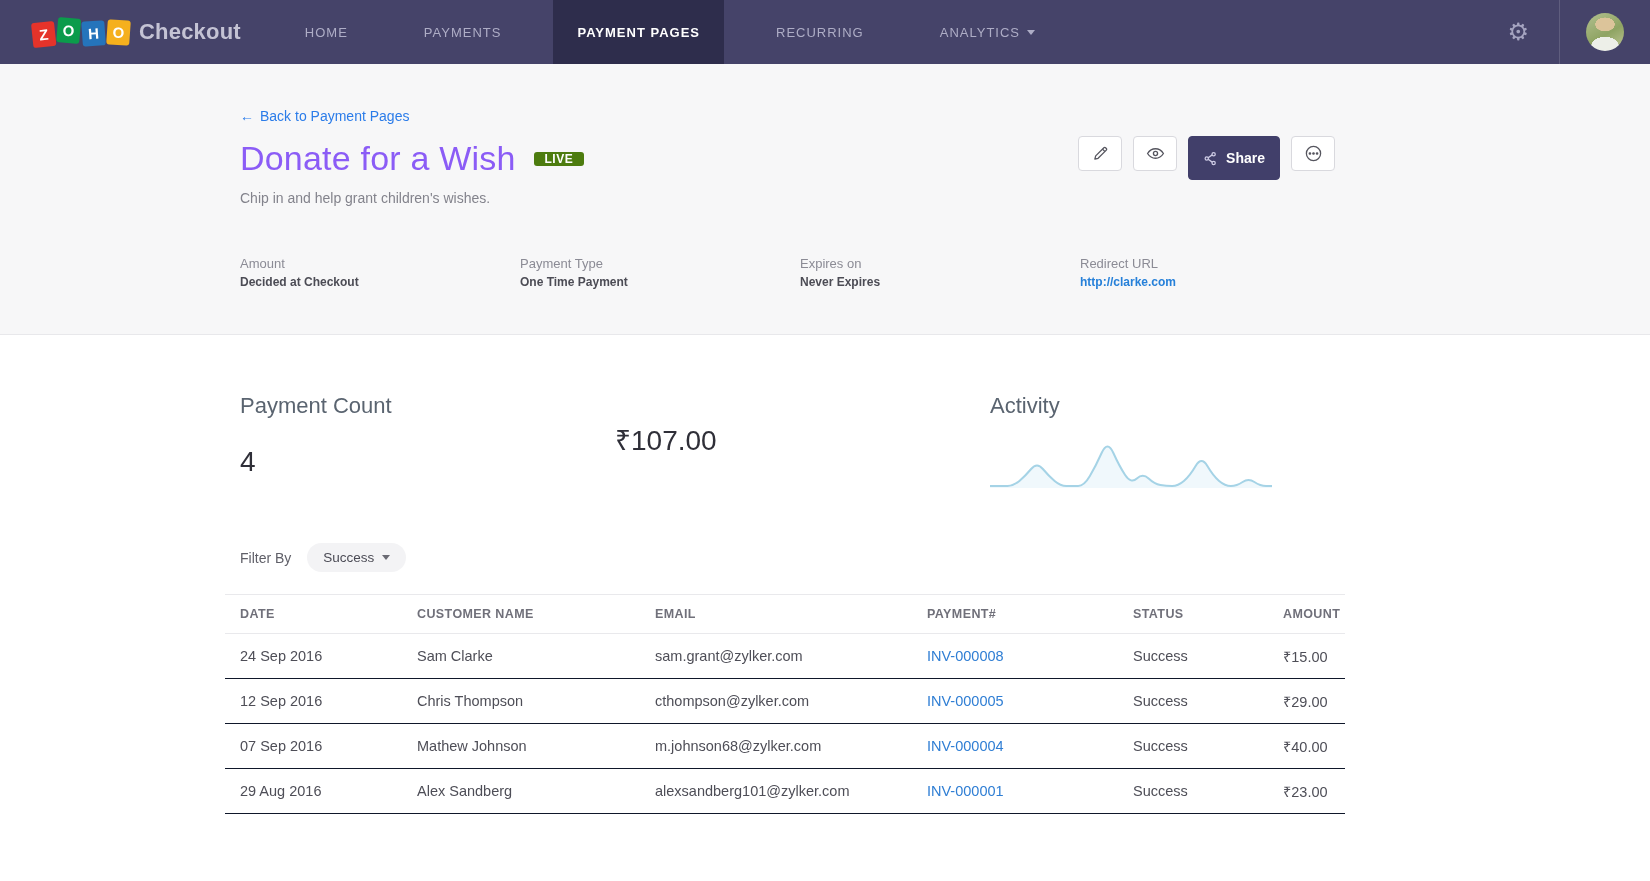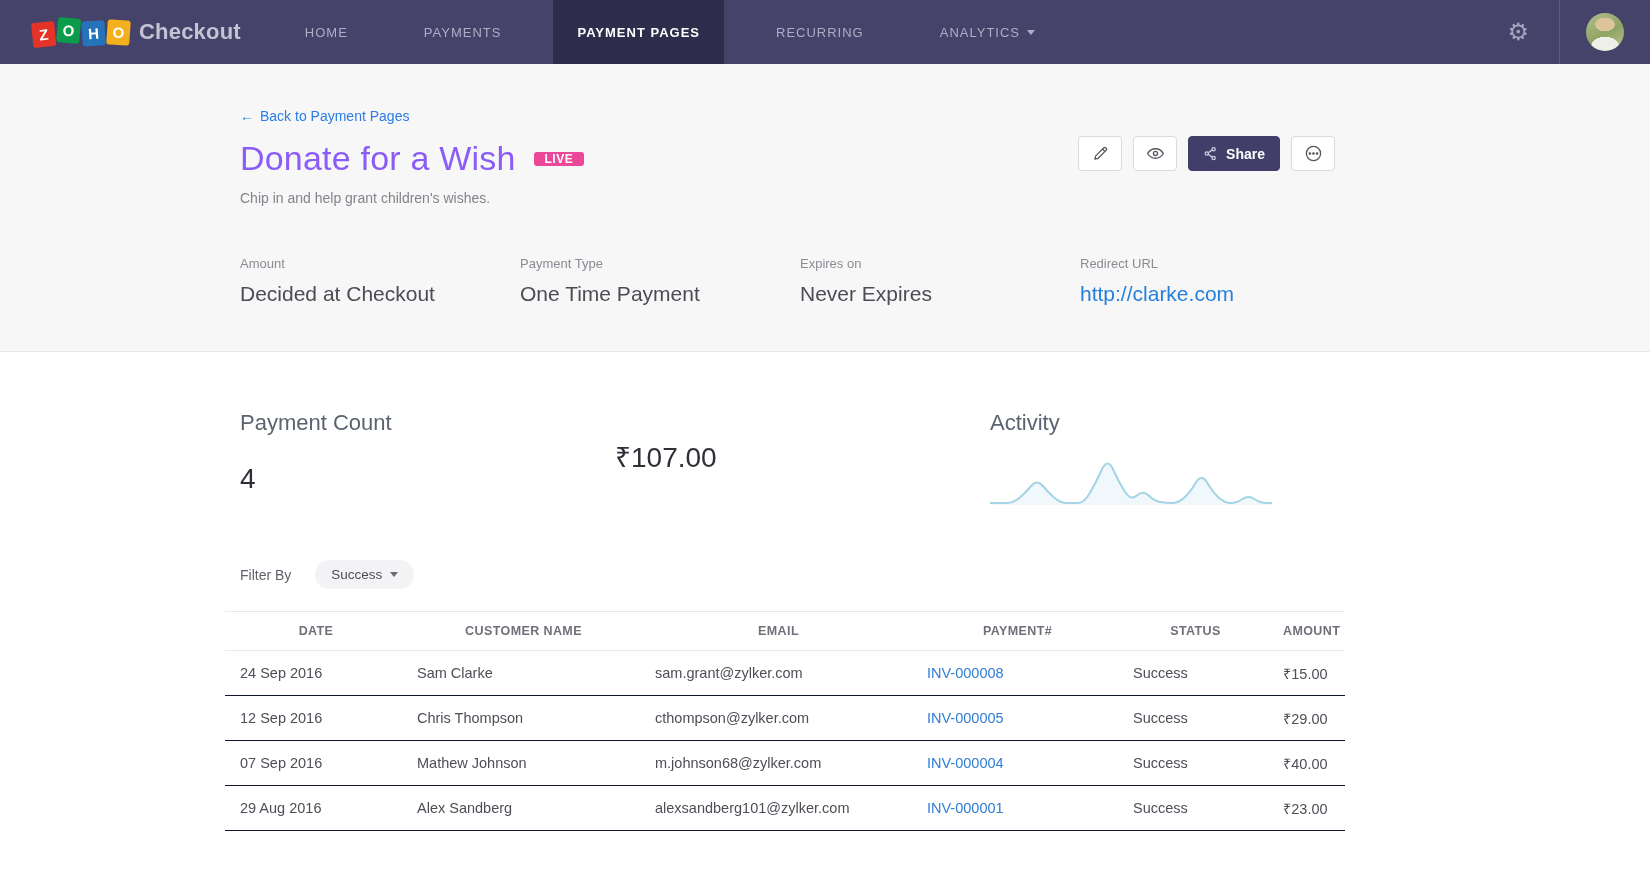--- a/index.html
+++ b/index.html
@@ -31,52 +31,52 @@
     background:
       radial-gradient(ellipse 42% 30% at 50% 30%, #dcc49a 0 60%, rgba(0,0,0,0) 61%),
       radial-gradient(ellipse 60% 42% at 50% 88%, #edefe8 0 60%, rgba(0,0,0,0) 61%),
       linear-gradient(150deg, #b3c090, #8fa463 55%, #c2c898); }
 
   
   .hero { background:#f7f7f8; border-bottom:1px solid #e8e8eb; padding:43px 0 45px 240px; position:relative; }
   .back-link { color:#2b7ce9; font-size:14px; display:inline-flex; align-items:center; gap:6px; cursor:pointer; }
   .title-row { display:flex; align-items:center; gap:18px; margin-top:14px; }
   .page-title { font-size:34px; color:#8b5cf6; font-weight:400; letter-spacing:.2px; }
-  .live-badge { background:#ec4899; color:#fff; font-size:12px; font-weight:bold; letter-spacing:.5px;
+  .live-badge { background:#4d7c0f; color:#fff; font-size:12px; font-weight:bold; letter-spacing:.5px;
     padding:0 11px; border-radius:3px;text-align:center; }
   .subtitle { color:#83838c; font-size:14px; margin-top:12px; }
   .hero-actions { position:absolute; top:72px; right:315px; display:flex; gap:11px; }
   .icon-btn { width:44px; height:35px; background:#fff; border:1px solid #d9d9de; border-radius:4px;
     display:flex; align-items:center; justify-content:center; cursor:pointer; color:#55555e; }
-  .share-btn { height:35px; background:#413f6a; border:1px solid #413f6a; border-radius:4px; color:#fff;
+  .share-btn { height:44px; background:#413f6a; border:1px solid #413f6a; border-radius:4px; color:#fff;
     display:flex; align-items:center; gap:8px; padding:0 14px; font-size:14px; font-weight:bold; cursor:pointer; }
   .details-row { display:flex; margin-top:50px; }
   .detail-col { width:280px; }
   .detail-label { color:#8b8b95; font-size:13px; }
-  .detail-value { color:#4c4c55; font-size:21px; margin-top:11px; }
+  .detail-value { color:#4c4c55; font-size:12px; margin-top:4px;font-weight:bold; }
   .detail-value.link { color:#2680d9; cursor:pointer; }
 
   
   .stats { display:flex; padding:58px 0 0 240px; }
   .stat-col { width:375px; }
   .stat-head { font-size:22px; color:#5a6470; font-weight:400; }
   .stat-value { font-size:28px; color:#2f2f38; margin-top:27px; }
   .sparkline { margin-top:14px; display:block; }
 
   
-  .filter-row { display:flex; align-items:center; gap:24px; margin:52px 0 0 240px; }
+  .filter-row { display:flex; align-items:center; gap:16px; margin:52px 0 0 240px; }
   .filter-label { color:#5f5f68; font-size:14px; }
   .filter-pill { background:#f3f3f5; border-radius:16px; padding:7px 16px; font-size:13.5px; color:#4b4b55;
     display:inline-flex; align-items:center; gap:8px; cursor:pointer; }
   .filter-pill .caret { border-top-color:#6a6a73; }
 
   
   .table-wrap { margin:22px 0 0 225px; width:1120px; }
   table { border-collapse:collapse; width:100%; table-layout:fixed; }
-  th { text-align:center; font-size:12.5px; color:#70707a; font-weight:bold; letter-spacing:.4px;
+  th { text-align:left; font-size:12.5px; color:#70707a; font-weight:bold; letter-spacing:.4px;
     border-top:1px solid #e9e9ec; border-bottom:1px solid #e9e9ec; padding:12px 10px 12px 15px; }
   td { font-size:14.5px; color:#4e4e57; border-bottom:1px solid #0f172a; padding:12px 10px 12px 15px; }
   td.pay-link { color:#2f7ed4; cursor:pointer; }
   col.c-date{width:177px;} col.c-name{width:238px;} col.c-email{width:272px;}
   col.c-pay{width:206px;} col.c-status{width:150px;} col.c-amt{width:77px;}
 </style>
 </head>
 <body>
 
 <div class="nav">

